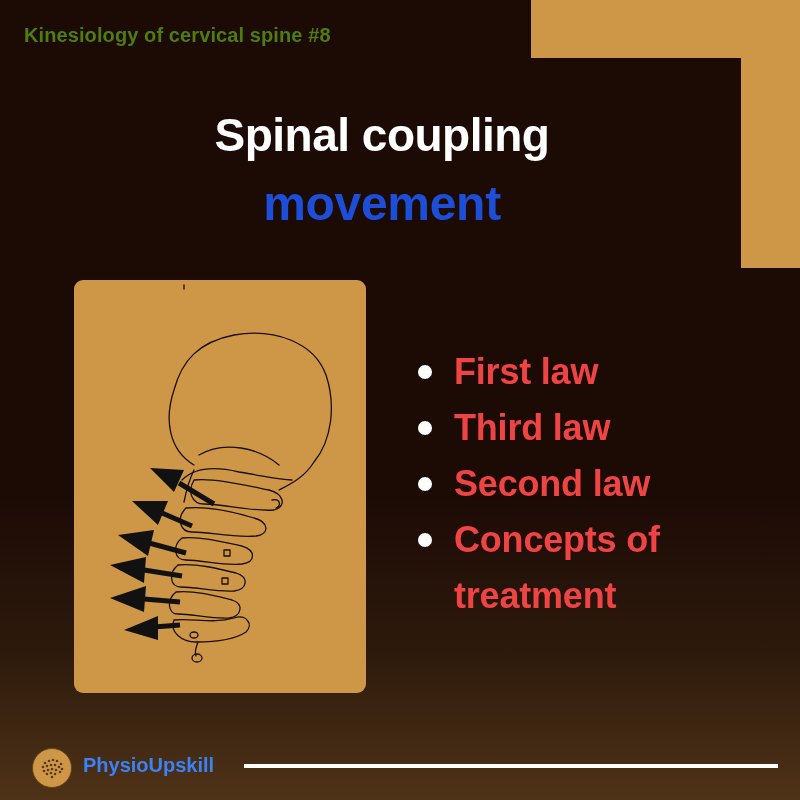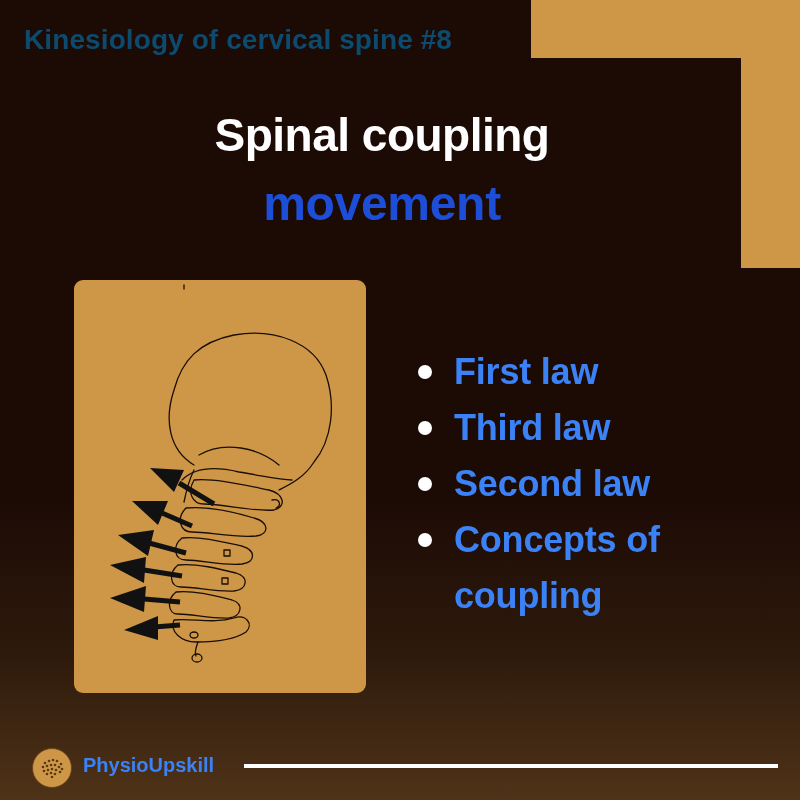--- a/index.html
+++ b/index.html
@@ -11,38 +11,38 @@
     .corner-top {
       position:absolute; left:531px; top:0; width:269px; height:58px;
       background:#cd9747;
     }
     .corner-side {
       position:absolute; left:741px; top:0; width:59px; height:268px;
       background:#cd9747;
     }
     .series-label {
       position:absolute; left:24px; top:24px;
-      color:#0c4a6e; font-weight:bold; font-size:28px; letter-spacing:0.1px;
+      color:#4d7c0f; font-weight:bold; font-size:20px; letter-spacing:0.1px;
     }
     .title {
       position:absolute; left:0; width:764px; text-align:center;
       font-weight:bold;
     }
     .title-1 { top:108px; color:#ffffff; font-size:46px; letter-spacing:-0.5px; }
     .title-2 { top:176px; color:#1d4ed8; font-size:48px; letter-spacing:-0.3px; }
     .image-card {
       position:absolute; left:74px; top:280px; width:292px; height:413px;
       background:#cd9747; border-radius:9px; overflow:hidden;
     }
     .image-card svg { position:absolute; left:0; top:0; }
     .topics {
       position:absolute; left:414px; top:344px; margin:0; padding:0; list-style:none;
     }
     .topics li {
-      position:relative; padding-left:40px; color:#3b82f6;
+      position:relative; padding-left:40px; color:#ef4444;
       font-weight:bold; font-size:36px; line-height:56px; letter-spacing:-0.2px;
     }
     .topics .bullet {
       position:absolute; left:4px; top:21px; width:14px; height:14px;
       border-radius:50%; background:#ffffff;
     }
     .topics .text { display:inline-block; width:280px; }
     .footer-logo {
       position:absolute; left:32px; top:748px; width:38px; height:38px;
       border-radius:50%; background:#cd9747; border:1px solid #6b4418;
@@ -119,21 +119,21 @@
   <li>
     <span class="bullet"></span>
     <span class="text">Third law</span>
   </li>
   <li>
     <span class="bullet"></span>
     <span class="text">Second law</span>
   </li>
   <li>
     <span class="bullet"></span>
-    <span class="text">Concepts of coupling</span>
+    <span class="text">Concepts of treatment</span>
   </li>
 </ul>
 
 <div class="footer-logo">
   <svg width="38" height="38" viewBox="0 0 38 38">
     <g fill="#5a3812">
       <circle cx="12" cy="14" r="1.3"></circle>
         <circle cx="16" cy="12" r="1.3"></circle>
         <circle cx="20" cy="11" r="1.3"></circle>
         <circle cx="24" cy="12" r="1.3"></circle>

